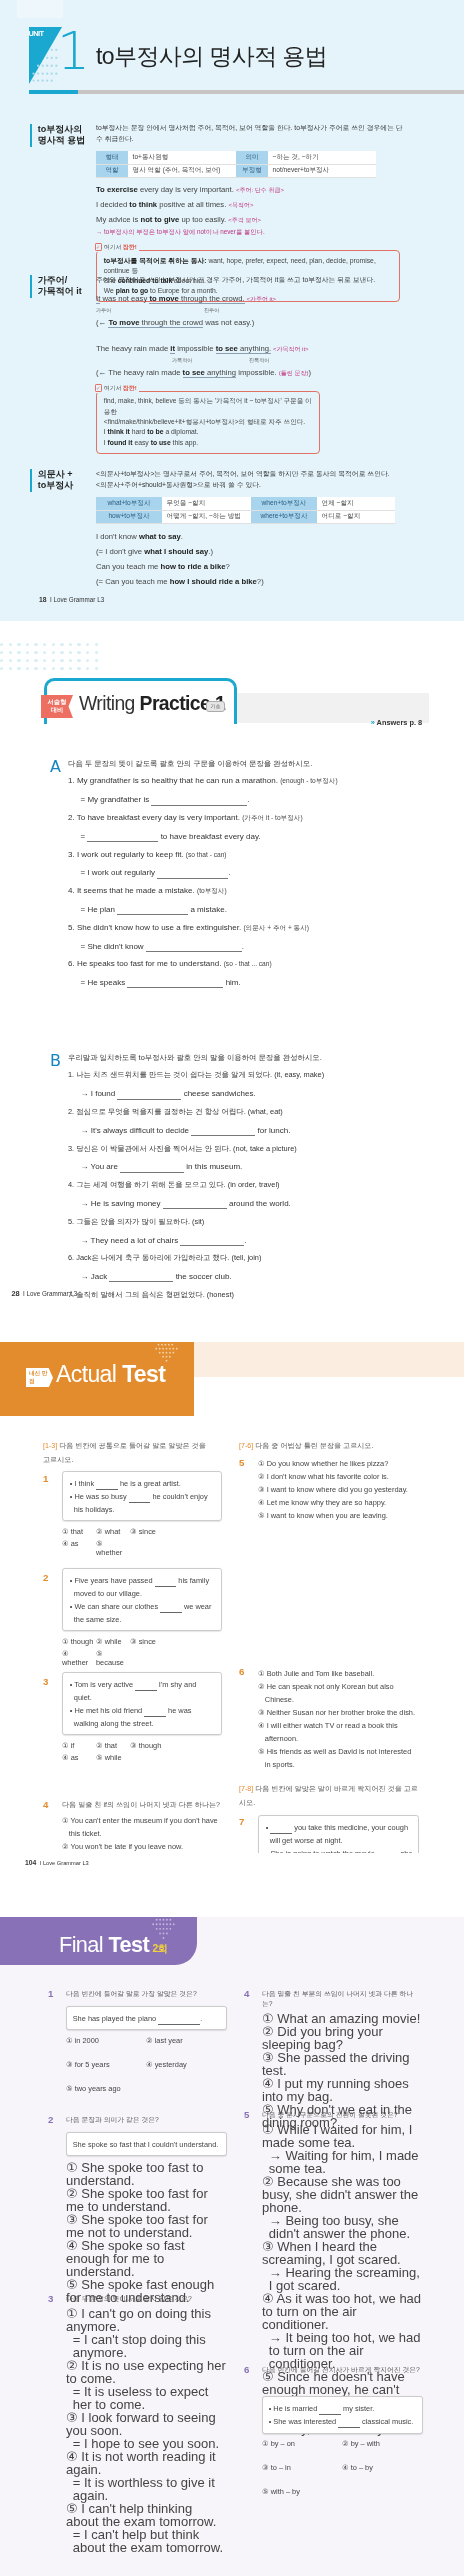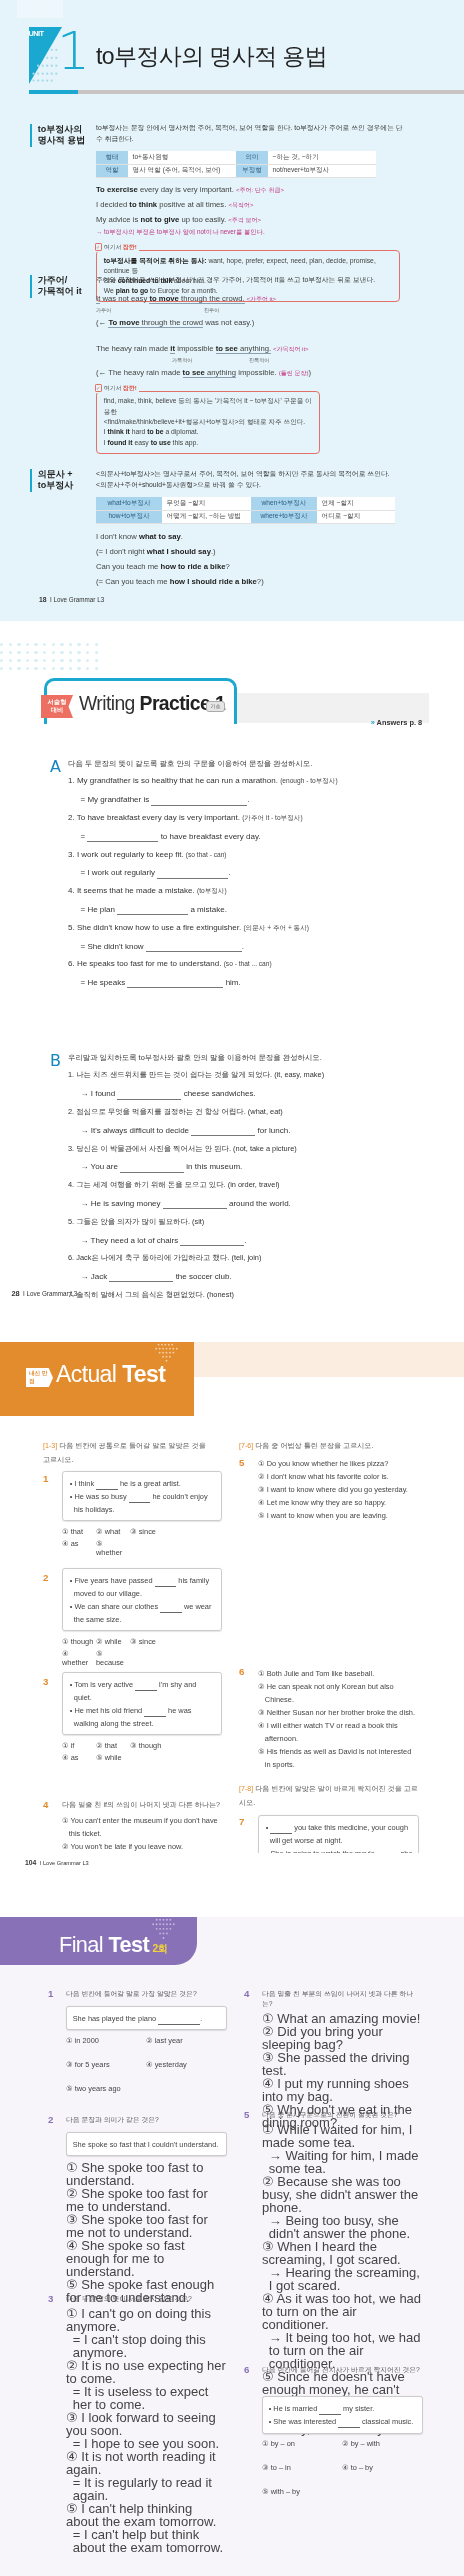--- a/index.html
+++ b/index.html
@@ -225,21 +225,21 @@
       </tr>
       <tr>
         <td class="h">how+to부정사</td>
         <td class="v">어떻게 ~할지, ~하는 방법</td>
         <td class="h">where+to부정사</td>
         <td class="v">어디로 ~할지</td>
       </tr>
     </tbody>
       </table>
     <div class="ex" style="margin-top:8px"><span>I don't know </span><b>what to say</b><span>.</span></div>
-    <div class="ex"><span>(= I don't night </span><b>what I should say</b><span>.)</span></div>
+    <div class="ex"><span>(= I don't give </span><b>what I should say</b><span>.)</span></div>
     <div class="ex"><span>Can you teach me </span><b>how to ride a bike</b><span>?</span></div>
     <div class="ex"><span>(= Can you teach me </span><b>how I should ride a bike</b><span>?)</span></div>
   </div>
 
   <div class="footer-num" style="position:absolute;left:39px;top:596px"><b>18</b><span>I Love Grammar L3</span></div>
 </div>
 
 <div class="page p2">
   <div class="dots" style="left:0;top:21.7px;grid-template-columns:repeat(12,4.6px);row-gap:4.6px">
     <span></span>
@@ -573,21 +573,21 @@
   <div class="col" style="left:66px;top:377px;width:161px">
     <div class="finstr">다음 두 문장의 뜻이 서로 같지 않은 것은?</div>
     <div class="flist" style="margin-top:2.3px">
       <div>① I can't go on doing this anymore.</div>
       <div class="ind">= I can't stop doing this anymore.</div>
       <div>② It is no use expecting her to come.</div>
       <div class="ind">= It is useless to expect her to come.</div>
       <div>③ I look forward to seeing you soon.</div>
       <div class="ind">= I hope to see you soon.</div>
       <div>④ It is not worth reading it again.</div>
-      <div class="ind">= It is regularly to read it again.</div>
+      <div class="ind">= It is worthless to give it again.</div>
       <div>⑤ I can't help thinking about the exam tomorrow.</div>
       <div class="ind">= I can't help but think about the exam tomorrow.</div>
     </div>
   </div>
 
   <div class="fqnum" style="left:244px;top:71px">4</div>
   <div class="col" style="left:262px;top:72px;width:161px">
     <div class="finstr">다음 밑줄 친 부분의 쓰임이 나머지 넷과 다른 하나는?</div>
     <div class="flist" style="margin-top:2.3px">
       <div>① What an amazing movie!</div>

